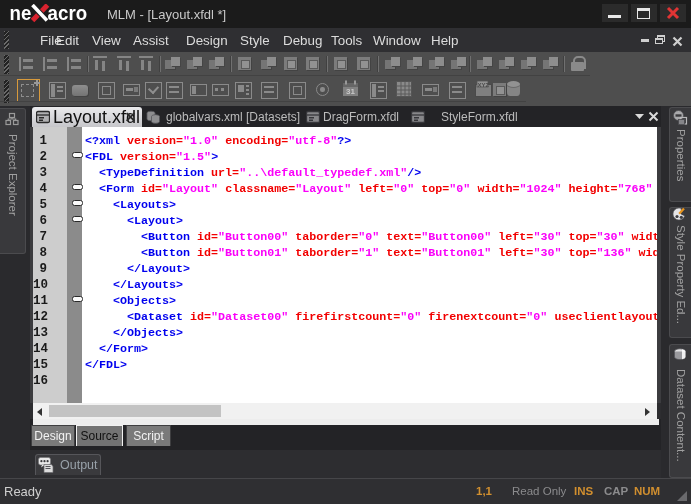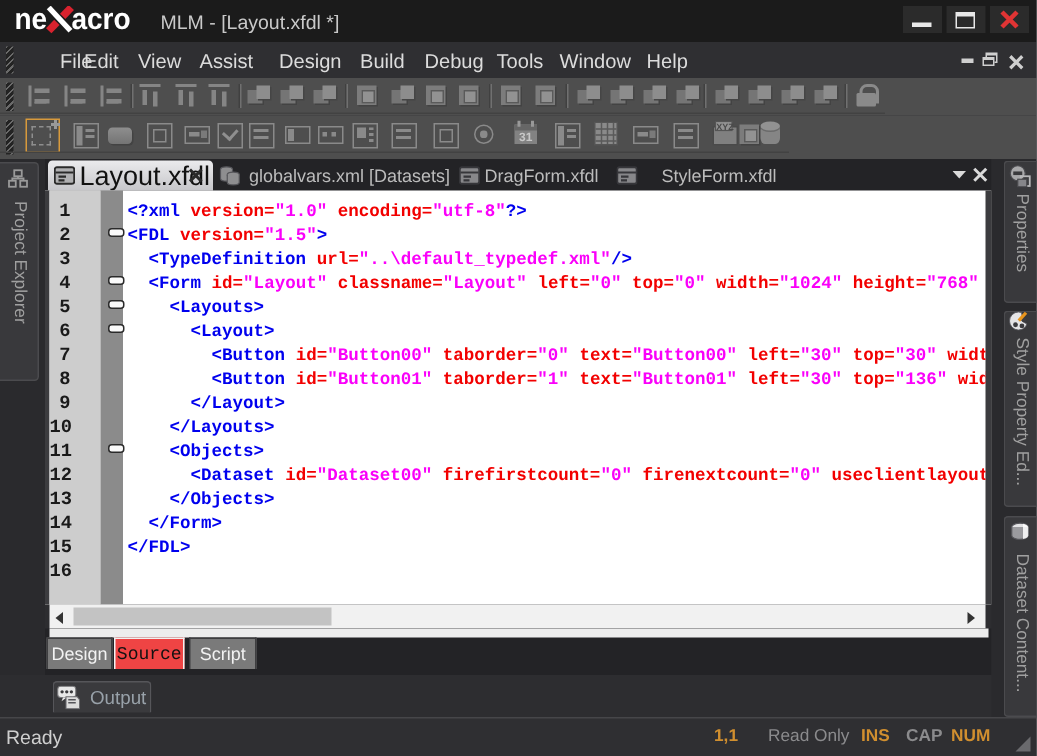--- a/index.html
+++ b/index.html
@@ -63,21 +63,21 @@
 
 
 #hscroll { left:33px; top:403px; width:624px; height:16px; background:#f1f1f1; }
 #hthumb { left:49px; top:405px; width:172px; height:12px; background:#c3c3c3; }
 .sarr { position:absolute; top:408px; width:0; height:0; border-style:solid; }
 
 
 #btmrow { left:30px; top:419px; width:631px; height:31px; background:#232326; }
 #btmlight { left:33px; top:419px; width:626px; height:6px; background:#ededed; }
 .btab { position:absolute; top:425px; height:21px; background:#7a7a7a; color:#f2f2f2; font-size:12px; line-height:20px; text-align:center; border:1px solid #3e3e40; border-bottom:none; }
-.btab.active { background:#ef4444; color:#111; border-color:#f1f1f1;font-family:Liberation Mono, monospace; }
+.btab.active { background:#737373; color:#111; border-color:#f1f1f1; }
 
 
 #output { left:0; top:450px; width:661px; height:28px; background:#2d2d30; }
 #outbtn { left:35px; top:454px; width:66px; height:21px; background:#3a3a3d; border:1px solid #56565a; border-bottom:none; color:#98a1a9; font-size:12.5px; line-height:20px; border-radius:3px 3px 0 0; }
 
 
 #status { left:0; top:478px; width:691px; height:26px; background:#2f2f32; border-top:1px solid #464649; color:#cfcfcf; font-size:12.5px; }
 .orange { color:#d18f2f; }
 .dim { color:#8b8b8d; }
 
@@ -131,21 +131,21 @@
       </svg>
   </div>
 
   <div class="abs" id="menubar"></div>
   <div class="abs grip" style="left:4px;top:31px;height:18px;"></div>
   <div class="mi" style="left:20px;margin-left:20px;">File</div>
   <div class="mi" style="left:56px;">Edit</div>
   <div class="mi" style="left:92px;">View</div>
   <div class="mi" style="left:133px;">Assist</div>
   <div class="mi" style="left:186px;">Design</div>
-  <div class="mi" style="left:240px;">Build</div>
+  <div class="mi" style="left:240px;">Style</div>
   <div class="mi" style="left:283px;">Debug</div>
   <div class="mi" style="left:331px;">Tools</div>
   <div class="mi" style="left:373px;">Window</div>
   <div class="mi" style="left:431px;">Help</div>
   <div class="abs" style="left:641px;top:39px;width:8px;height:2.5px;background:#cfcfcf;"></div>
   <div class="abs" style="left:657px;top:35px;width:8px;height:7px;border:1px solid #cfcfcf;border-top-width:2px;"></div>
   <div class="abs" style="left:655px;top:38px;width:8px;height:6px;border:1px solid #cfcfcf;border-top-width:2px;background:#2f2f32;"></div>
   <svg class="abs" style="left:672px;top:36px;" width="11" height="11">
       <path d="M1.5 1.5 L9.5 9.5 M9.5 1.5 L1.5 9.5" stroke="#cfcfcf" stroke-width="2.2"></path>
     </svg>

